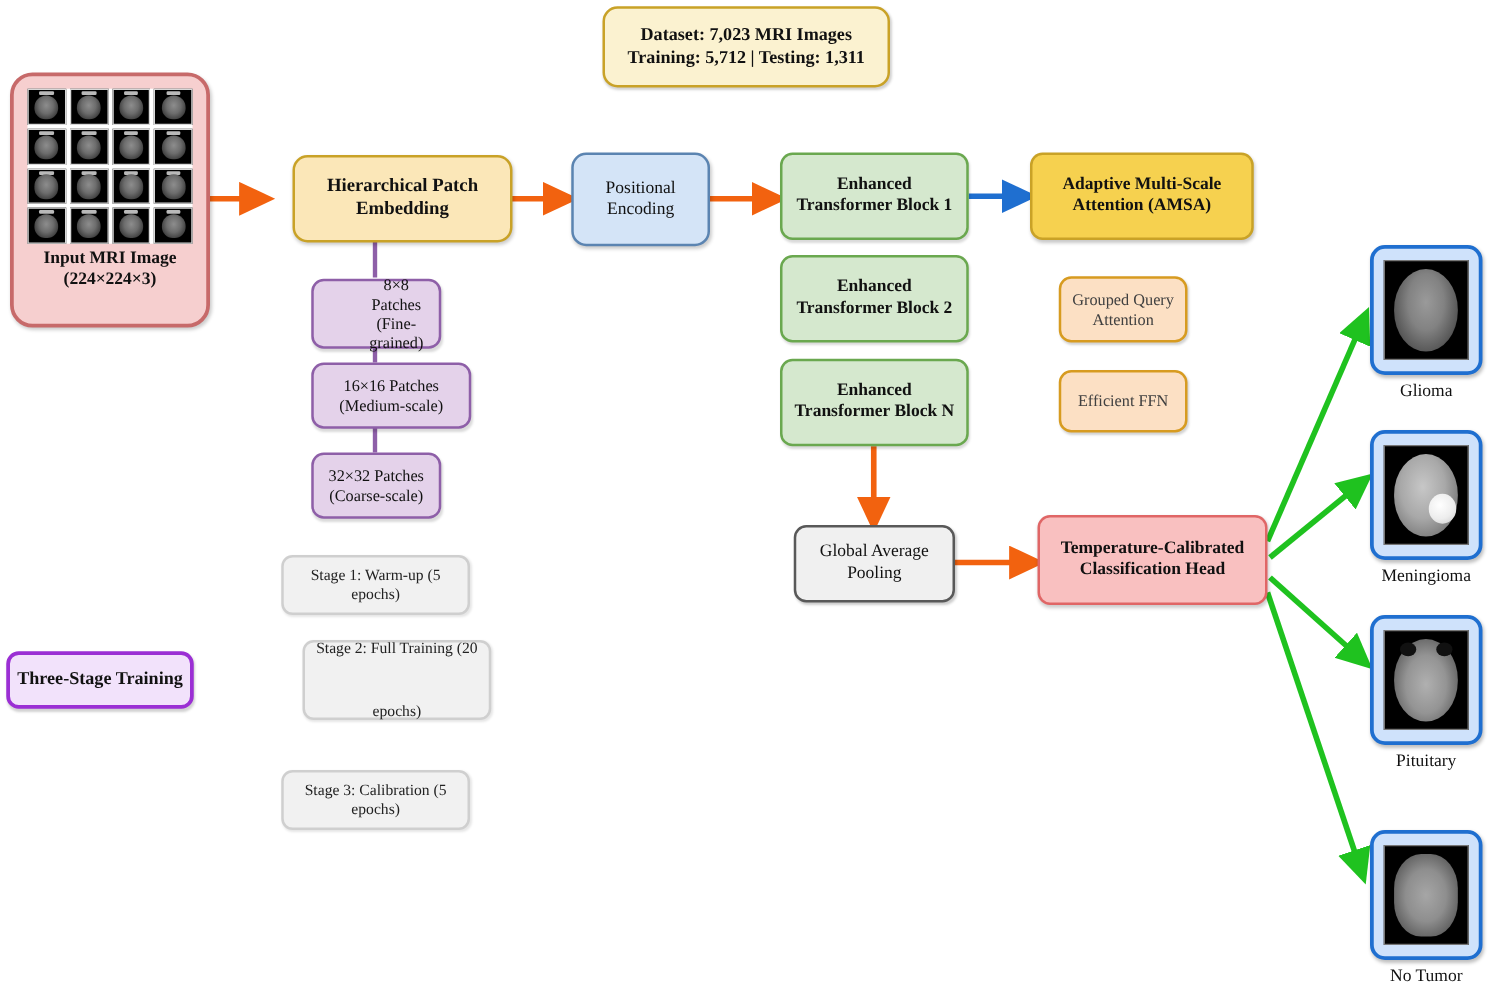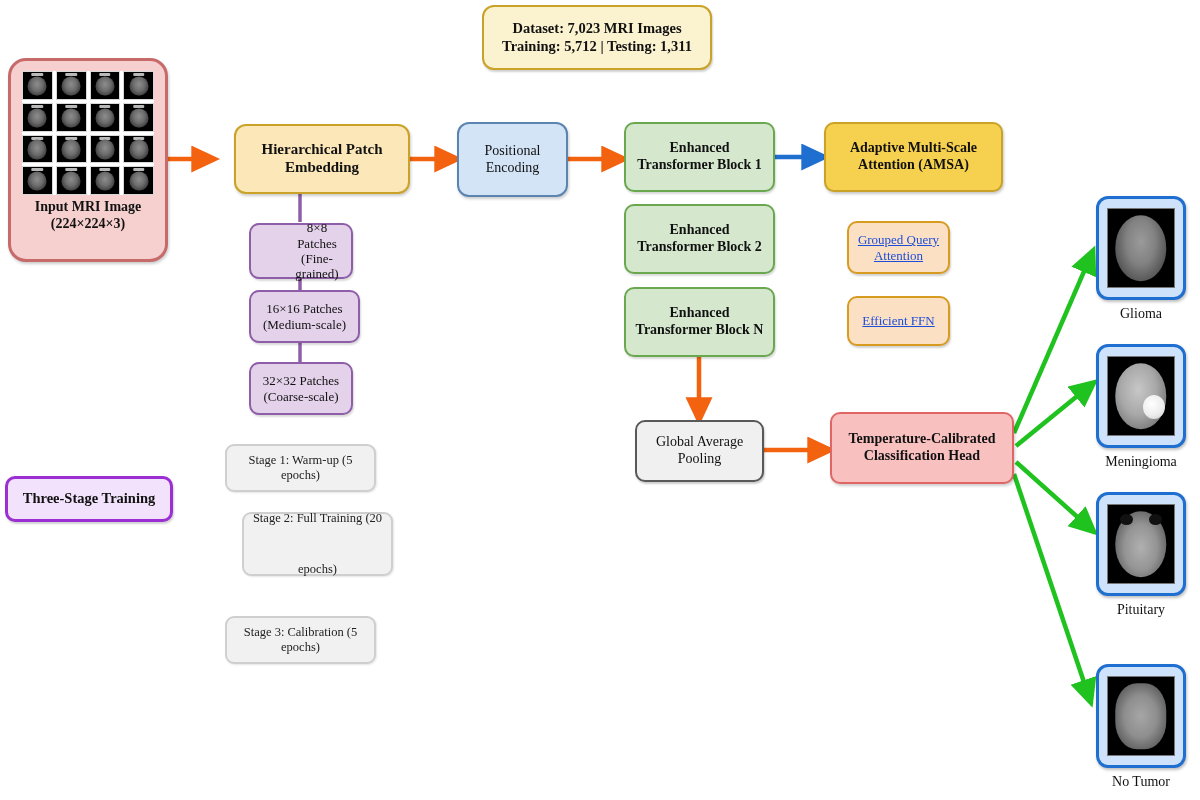--- a/index.html
+++ b/index.html
@@ -62,23 +62,22 @@
     font-weight:bold;font-size:14px;color:#111;
     box-shadow:1px 2px 2px rgba(0,0,0,.15);
   }
   .n-amsa{
     background:#f6d14f;border:2.5px solid #c9a227;border-radius:10px;
     font-weight:bold;font-size:14px;color:#111;
     box-shadow:1px 2px 3px rgba(0,0,0,.22);
   }
   .n-sub{
     background:#fce0c4;border:2.5px solid #d79b20;border-radius:10px;
-    font-size:13px;color:#1d4ed8;
+    font-size:13px;color:#404040;
     box-shadow:1px 2px 2px rgba(0,0,0,.18);
-    text-decoration:underline;
   }
   .n-gap{
     background:#f0f0f0;border:2.5px solid #595959;border-radius:10px;
     font-size:14px;color:#111;
     box-shadow:1px 2px 2px rgba(0,0,0,.2);
   }
   .n-head{
     background:#f9c0c0;border:2.5px solid #e06666;border-radius:10px;
     font-weight:bold;font-size:14px;color:#111;
     box-shadow:1px 2px 3px rgba(0,0,0,.2);
@@ -253,21 +252,21 @@
 
   <div class="node n-embed" style="left:214px;top:124px;width:176px;height:70px;flex-direction:column;">
     <span>Hierarchical Patch</span>
     <span>Embedding</span>
   </div>
 
   <div class="node n-patch" style="left:249px;top:223px;width:104px;height:56px;flex-direction:column;padding-left:32px;">
     <span>8×8 Patches</span>
     <span>(Fine-grained)</span>
   </div>
-  <div class="node n-patch" style="left:249px;top:290px;width:111px;height:53px;flex-direction:column;">
+  <div class="node n-patch" style="left:249px;top:290px;width:128px;height:53px;flex-direction:column;">
     <span>16×16 Patches</span>
     <span>(Medium-scale)</span>
   </div>
   <div class="node n-patch" style="left:249px;top:362px;width:104px;height:53px;flex-direction:column;">
     <span>32×32 Patches</span>
     <span>(Coarse-scale)</span>
   </div>
 
   <div class="node n-stage" style="left:225px;top:444px;width:151px;height:48px;flex-direction:column;">
     <span>Stage 1: Warm-up (5</span>
@@ -275,21 +274,21 @@
   </div>
   <div class="node n-stage" style="left:242px;top:512px;width:151px;height:64px;flex-direction:column;gap:36px;">
     <span>Stage 2: Full Training (20</span>
     <span>epochs)</span>
   </div>
   <div class="node n-stage" style="left:225px;top:580px;width:151px;height:48px;flex-direction:column;margin-top:36px;">
     <span>Stage 3: Calibration (5</span>
     <span>epochs)</span>
   </div>
 
-  <div class="node n-three" style="left:5px;top:476px;width:168px;height:46px;">
+  <div class="node n-three" style="left:5px;top:521px;width:150px;height:46px;">
     <span>Three-Stage Training</span>
   </div>
 
   <div class="node n-pos" style="left:457px;top:122px;width:111px;height:75px;flex-direction:column;">
     <span>Positional</span>
     <span>Encoding</span>
   </div>
 
   <div class="node n-block" style="left:624px;top:122px;width:151px;height:70px;flex-direction:column;">
     <span>Enhanced</span>

